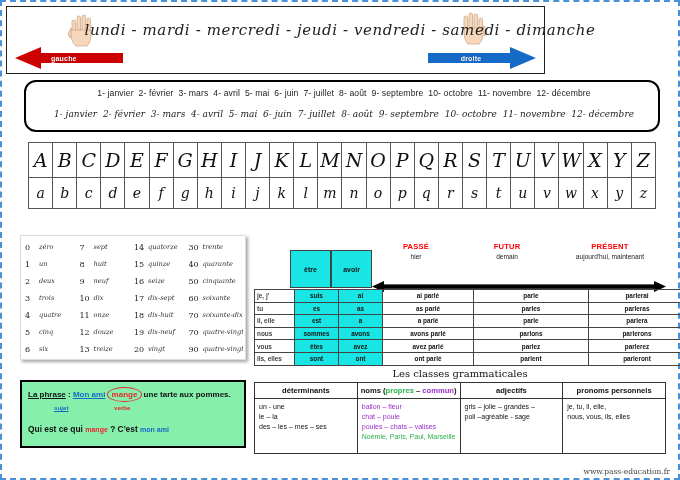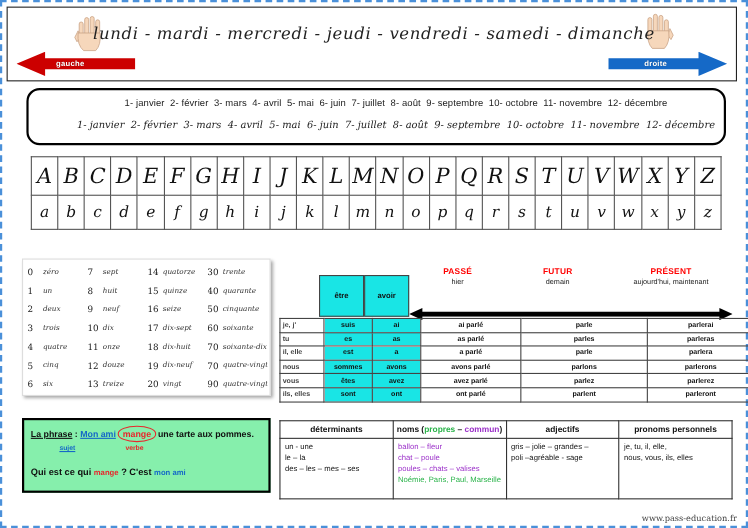--- a/index.html
+++ b/index.html
@@ -9,21 +9,21 @@
     font-family:"Liberation Sans", sans-serif;
   }
   .page{
     position:relative;width:680px;height:480px;box-sizing:border-box;
     border:2px dashed #4a90d9;
     background:#fff;
   }
 
   
   .top-band{
-    position:absolute;left:4px;top:4px;width:664px;height:68px;
+    position:absolute;left:4px;top:4px;width:539px;height:68px;
     border:1px solid #222;background:#fff;box-sizing:border-box;text-decoration:underline;
   }
   .hand{
     position:absolute;width:34px;height:40px;
   }
   .hand svg{display:block;}
   .hand-left{left:58px;top:4px;}
   .hand-right{right:54px;top:2px;}
 
   .arrow{
@@ -45,21 +45,21 @@
     font-family:"DejaVu Serif", serif;
     font-style:italic;font-size:15px;color:#222;letter-spacing:.6px;
   }
 
   
   .months-box{
     position:absolute;left:22px;top:78px;width:636px;height:52px;
     border:2px solid #000;border-radius:12px;background:#fff;box-sizing:border-box;
   }
   .months-row{
-    position:absolute;left:16px;width:636px;text-align:center;white-space:nowrap;
+    position:absolute;left:0;width:636px;text-align:center;white-space:nowrap;
     color:#222;
   }
   .months-print{top:6px;font-size:8.6px;letter-spacing:.1px;}
   .months-cursive{
     top:27px;font-family:"DejaVu Serif", serif;font-style:italic;font-size:9px;
   }
 
   
   .alpha{
     position:absolute;left:26px;top:140px;width:628px;
@@ -531,20 +531,21 @@
     </div>
     <div class="phrase-tags">
       <span class="tag-sujet">sujet</span>
       <span class="tag-verbe">verbe</span>
     </div>
     <div class="phrase-l2">
       <span>Qui est ce qui </span><span class="v">mange</span><span> ? C'est </span><span class="s">mon ami</span>
     </div>
   </div>
 
+  <div class="gram-title">Les classes grammaticales</div>
   <table class="gram">
     <tbody>
         <tr>
       <th>déterminants</th>
       <th>
         <span>noms (</span><span class="c-propres">propres</span><span> – </span><span class="c-commun">commun</span><span>)</span>
       </th>
       <th>adjectifs</th>
       <th>pronoms personnels</th>
     </tr>

